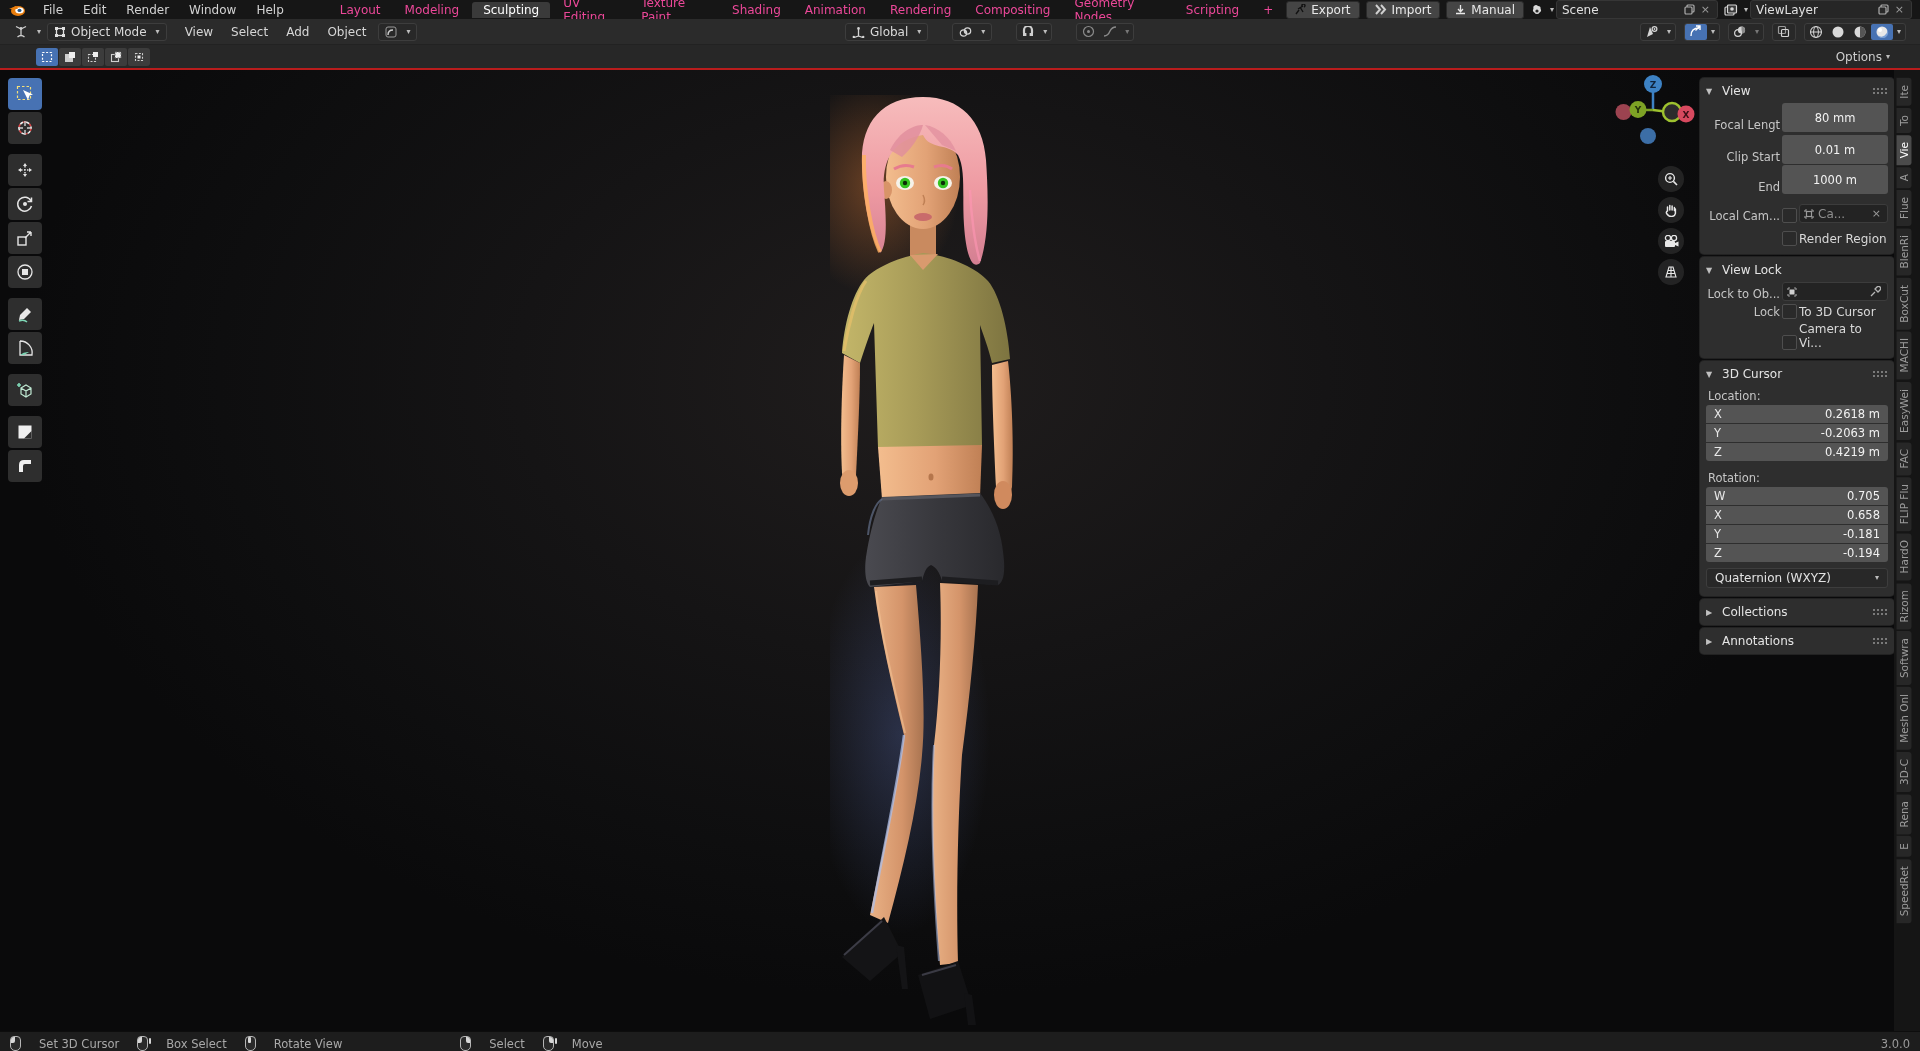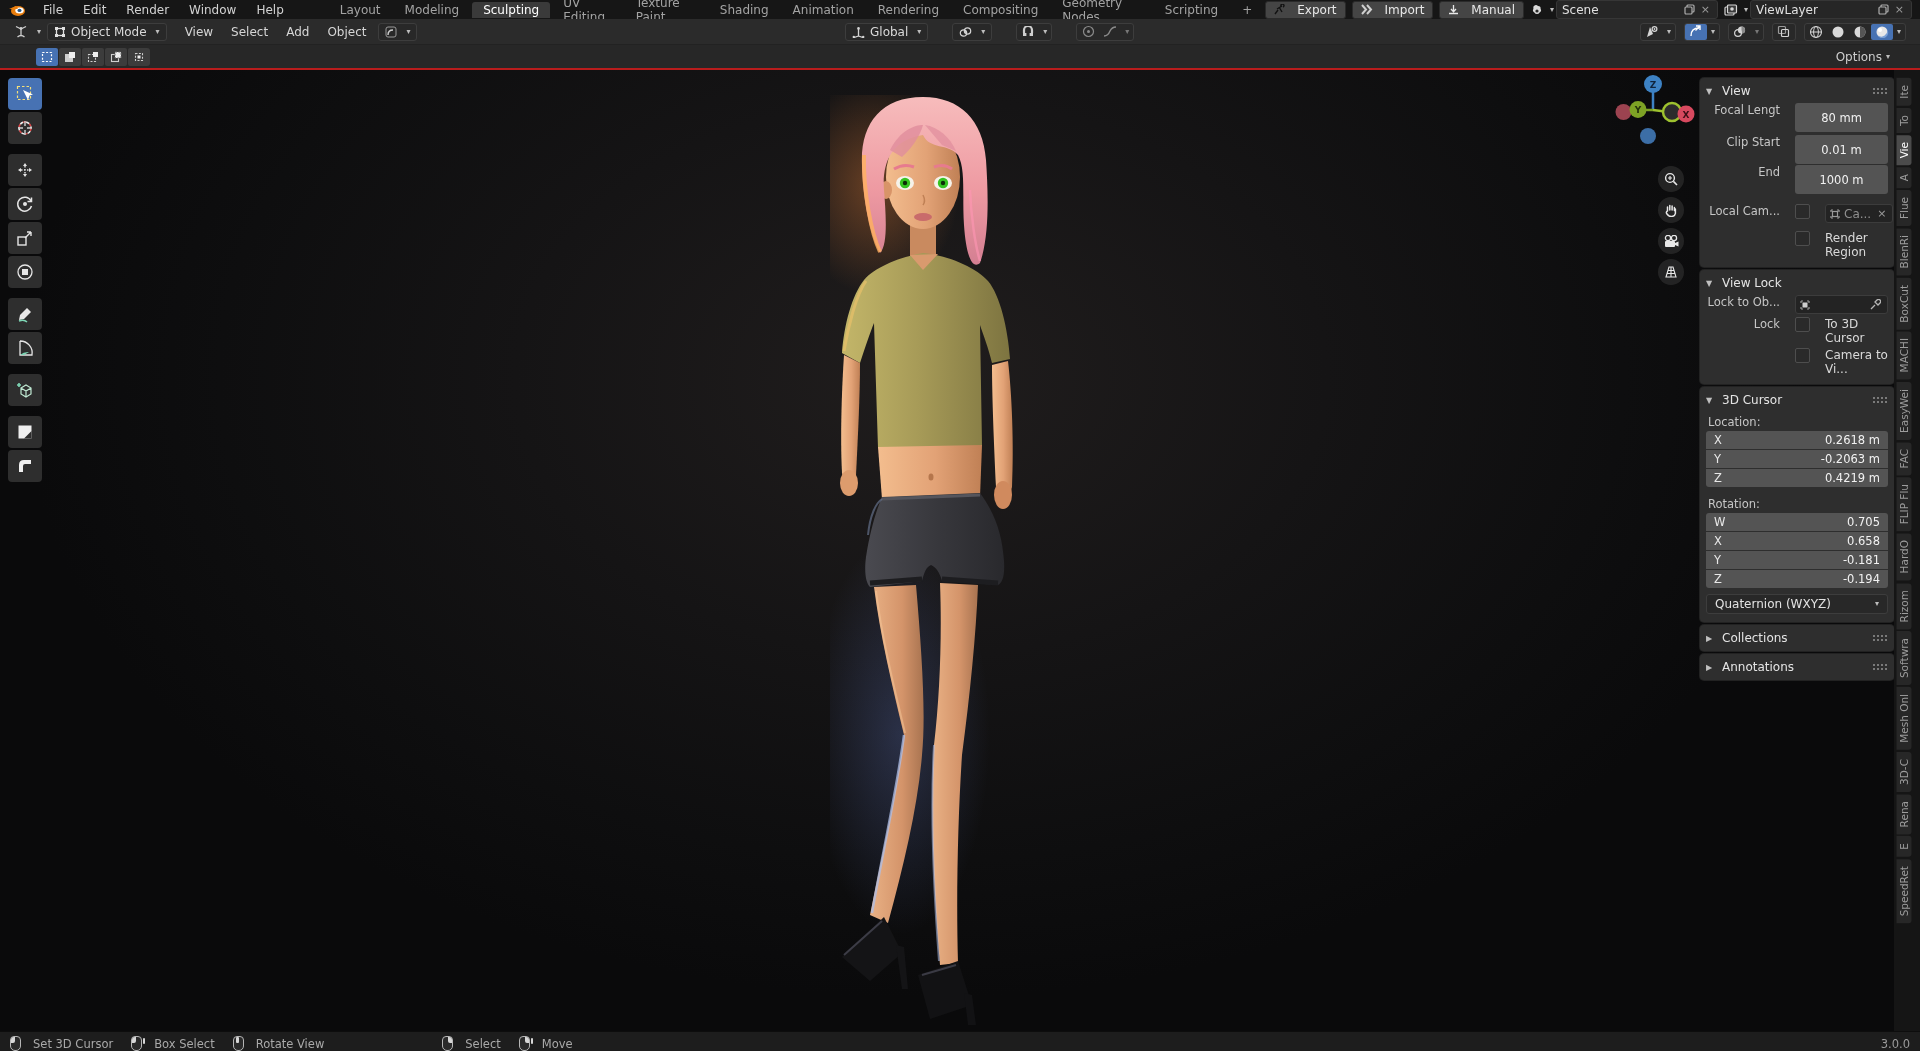--- a/index.html
+++ b/index.html
@@ -9,24 +9,24 @@
   .row{display:flex;align-items:center;}
   .chev{font-size:8px;color:#bdbdbd;margin-left:4px;line-height:1;}
   .chev.dim{color:#777;}
   svg{display:block;}
 
   
   .topbar{height:19px;background:#161616;display:flex;align-items:center;padding:0 8px;gap:2px;}
   .logo{width:18px;height:14px;margin-right:6px;}
   .menu-item{padding:1px 9px;color:#d2d2d2;border-radius:3px;cursor:default;}
   .workspaces{display:flex;align-items:center;margin-left:34px;gap:2px;}
-  .wtab{padding:1px 11px;color:#a3a3a3;border-radius:3px 3px 0 0;}
+  .wtab{padding:1px 11px;color:#ec4899;border-radius:3px 3px 0 0;}
   .wtab.active{background:#3a3a3a;color:#fff;}
   .top-right{margin-left:auto;display:flex;align-items:center;gap:6px;}
-  .tbtn{display:flex;align-items:center;gap:12px;background:#454545;border:1px solid #2a2a2a;
+  .tbtn{display:flex;align-items:center;gap:5px;background:#454545;border:1px solid #2a2a2a;
         border-radius:3px;padding:1px 8px;color:#e8e8e8;}
   .idfield{display:flex;align-items:center;gap:4px;background:#262626;border:1px solid #363636;
         border-radius:3px;padding:1px 5px;height:15px;min-width:150px;}
   .idfield .lbl{flex:1;color:#e0e0e0;}
   .mini-ico{opacity:.8}
   .xicon{color:#9a9a9a;font-size:11px;padding:0 2px;}
 
   
   .vheader{height:25px;background:#2b2b2b;display:flex;align-items:center;padding:0 8px;position:relative;border-bottom:1px solid #222;}
   .hbtn{display:flex;align-items:center;gap:5px;background:#282828;border:1px solid #3d3d3d;
@@ -58,21 +58,21 @@
   .tool.gap{margin-top:8px;}
 
   
   .sidebar{position:absolute;top:8px;right:26px;width:194px;display:flex;flex-direction:column;gap:3px;}
   .panel{background:#2e2e2e;border-radius:4px;padding:4px 6px 8px 6px;box-shadow:0 0 0 1px #222;}
   .panel.collapsed{padding:4px 6px;}
   .phead{display:flex;align-items:center;gap:6px;height:18px;color:#e4e4e4;}
   .phead .arrow{font-size:8px;color:#c0c0c0;width:10px;}
   .grip{width:16px;height:8px;margin-left:auto;
         background-image:radial-gradient(#7a7a7a 1px, transparent 1.2px);background-size:4px 4px;}
-  .prow{display:flex;align-items:flex-start;margin-top:3px;gap:15px;}
+  .prow{display:flex;align-items:flex-end;margin-top:3px;gap:2px;}
   .plabel{width:74px;text-align:right;color:#c6c6c6;flex:none;font-size:11.5px;}
   .pval{flex:1;background:#545454;border-radius:3px;height:29px;display:flex;align-items:center;justify-content:center;color:#f2f2f2;font-size:11.5px;}
   .axisrow{display:flex;align-items:center;margin-top:2px;}
   .axisfield{flex:1;background:#545454;border-radius:3px;height:18px;display:flex;align-items:center;padding:0 8px;color:#f2f2f2;font-size:11.5px;}
   .axisfield .axis{width:30px;text-align:left;color:#e8e8e8;}
   .axisfield .num{margin-left:auto;}
   .check{width:13px;height:13px;background:#2a2a2a;border:1px solid #4e4e4e;border-radius:2px;flex:none;}
   .objfield{flex:1;background:#232323;border:1px solid #3c3c3c;border-radius:3px;height:17px;display:flex;align-items:center;padding:0 4px;gap:4px;color:#8f8f8f;}
   .dropdown{background:#282828;border:1px solid #3d3d3d;border-radius:3px;height:18px;display:flex;align-items:center;padding:0 8px;color:#e2e2e2;margin-top:6px;}
   .dropdown .dd-label{flex:1;}
@@ -87,21 +87,21 @@
   
   .gizmo{position:absolute;right:225px;top:2px;}
   .navbtns{position:absolute;right:236px;top:96px;display:flex;flex-direction:column;gap:5px;}
   .navbtn{width:26px;height:26px;border-radius:50%;background:rgba(40,40,40,.85);display:flex;align-items:center;justify-content:center;}
 
   
   .character{position:absolute;left:830px;top:25px;}
 
   
   .statusbar{height:23px;background:#1d1d1d;border-top:1px solid #0d0d0d;display:flex;align-items:center;padding:0 10px;gap:18px;color:#a9a9a9;font-size:11.5px;}
-  .hint{display:flex;align-items:center;gap:12px;}
+  .hint{display:flex;align-items:center;gap:18px;}
   .hint.gap{margin-left:100px;}
   .mouse{position:relative;width:9px;height:13px;border:1px solid #b5b5b5;border-radius:4px 4px 5px 5px;background:#2a2a2a;flex:none;}
   .mouse .mb{position:absolute;top:0;width:4px;height:6px;background:#d6d6d6;}
   .mouse .mb.left{left:0;border-radius:3px 0 2px 0;}
   .mouse .mb.right{right:0;border-radius:0 3px 0 2px;}
   .mouse .mb.mid{left:2.5px;width:3px;height:6px;border-radius:1px;}
   .mouse.drag::after{content:"";position:absolute;right:-4px;top:1px;width:2px;height:6px;background:#d6d6d6;border-radius:1px;}
   .version{margin-left:auto;color:#9a9a9a;}
 </style>
 </head>

